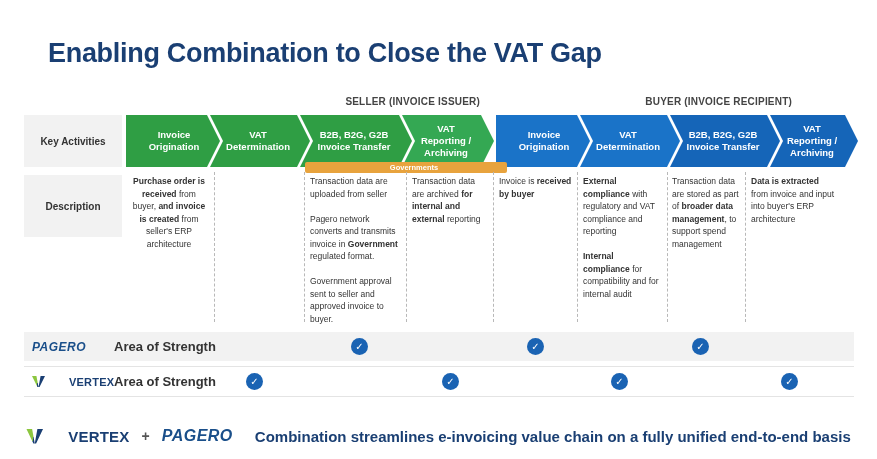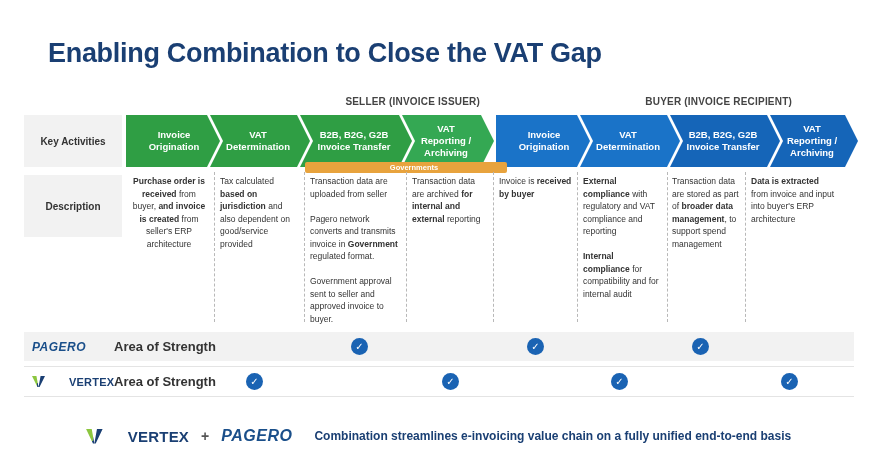--- a/index.html
+++ b/index.html
@@ -203,21 +203,21 @@
     font-size: 14px;
     color: #555;
     margin: 0 12px;
     font-weight: bold;
   }
   #footer-pagero {
     font-size: 16px;
   }
   #footer-caption {
     margin-left: 22px;
-    font-size: 12px;
+    font-size: 15px;
     font-weight: bold;
     color: #1a3f73;
   }
 </style>
 </head>
 <body>
 
 <div class="page">
 
   <div class="title">Enabling Combination to Close the VAT Gap</div>
@@ -258,21 +258,20 @@
 
   <div class="vsep" style="left:214px;"></div>
   <div class="vsep" style="left:304px;"></div>
   <div class="vsep" style="left:406px;"></div>
   <div class="vsep" style="left:493px;"></div>
   <div class="vsep" style="left:577px;"></div>
   <div class="vsep" style="left:667px;"></div>
   <div class="vsep" style="left:745px;"></div>
 
   <div class="col-desc" style="left:130px; width:78px;text-align:center;"><b>Purchase order is received</b> from buyer, <b>and invoice is created</b> from seller's ERP architecture</div>
-  <div class="col-desc" style="left:220px; width:78px;">Tax calculated <b>based on jurisdiction</b> and also dependent on good/service provided</div>
   <div class="col-desc" style="left:310px; width:92px;">Transaction data are uploaded from seller<br><br>Pagero network converts and transmits invoice in <b>Government</b> regulated format.<br><br>Government approval sent to seller and approved invoice to buyer.</div>
   <div class="col-desc" style="left:499px; width:74px;">Invoice is <b>received by buyer</b></div>
   <div class="col-desc" style="left:412px; width:76px;">Transaction data are archived <b>for internal and external</b> reporting</div>
   <div class="col-desc" style="left:583px; width:78px;"><b>External compliance</b> with regulatory and VAT compliance and reporting<br><br><b>Internal compliance</b> for compatibility and for internal audit</div>
   <div class="col-desc" style="left:672px; width:68px;">Transaction data are stored as part of <b>broader data management</b>, to support spend management</div>
   <div class="col-desc" style="left:751px; width:84px;"><b>Data is extracted</b> from invoice and input into buyer's ERP architecture</div>
 
   <div class="strength-row" id="pagero-row">
     <div class="brand-cell">
       <span class="pagero-logo">PAGERO</span>

